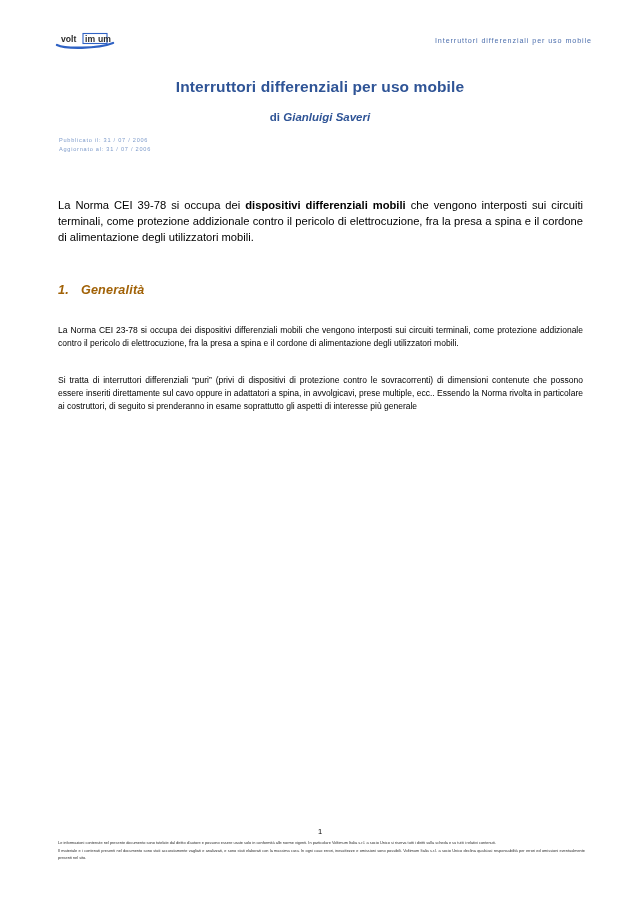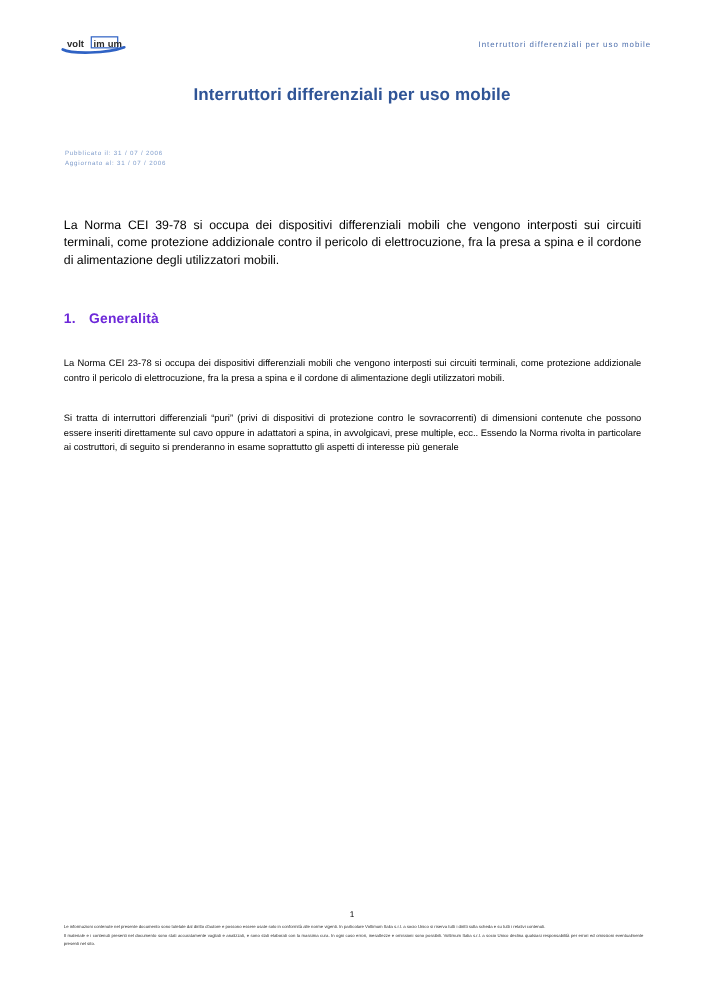--- a/index.html
+++ b/index.html
@@ -95,31 +95,32 @@
   .intro {
     position: absolute;
     top: 197px;
     left: 58px;
     width: 525px;
     font-size: 11.2px;
     line-height: 16.2px;
     text-align: justify;
     color: #000000;
   }
-  .intro b { font-weight: normal; }
+  .intro b { font-weight: bold; }
 
   
   .section-heading {
     position: absolute;
     top: 283px;
     left: 58px;
     font-size: 12.6px;
     font-weight: bold;
-    color: #6d28d9;
+    color: #a16207;
     letter-spacing: 0.2px;
+    font-style: italic;
   }
   .section-heading .num { margin-right: 12px; }
 
   
   .body-p {
     position: absolute;
     left: 58px;
     width: 525px;
     font-size: 8.5px;
     line-height: 13.1px;
@@ -168,20 +169,24 @@
         <text x="30" y="12.4" font-family="'Liberation Sans', sans-serif" font-size="8.6" font-weight="bold" fill="#2b2b2b">im</text>
         <text x="43" y="12.4" font-family="'Liberation Sans', sans-serif" font-size="8.6" font-weight="bold" fill="#2b2b2b">um</text>
       </svg>
     </div>
 
     <div class="header-title">Interruttori differenziali per uso mobile</div>
   </div>
 
   <div class="doc-title">Interruttori differenziali per uso mobile</div>
 
+  <div class="doc-author">
+    <span class="by">di</span>
+    <span class="name">Gianluigi Saveri</span>
+  </div>
 
   <div class="dates">
     <div>Pubblicato il: 31 / 07 / 2006</div>
     <div>Aggiornato al: 31 / 07 / 2006</div>
   </div>
 
   <div class="intro">
     <span>La Norma CEI 39-78 si occupa dei </span><b>dispositivi differenziali mobili</b><span> che vengono interposti sui circuiti terminali, come protezione addizionale contro il pericolo di elettrocuzione, fra la presa a spina e il cordone di alimentazione degli utilizzatori mobili.</span>
   </div>
 

